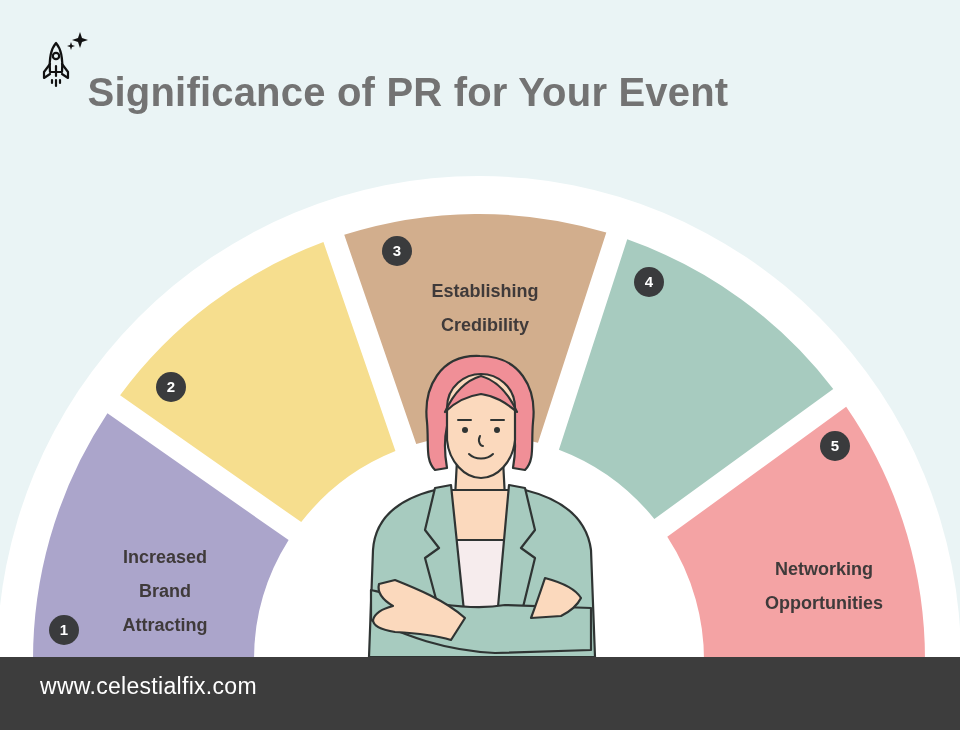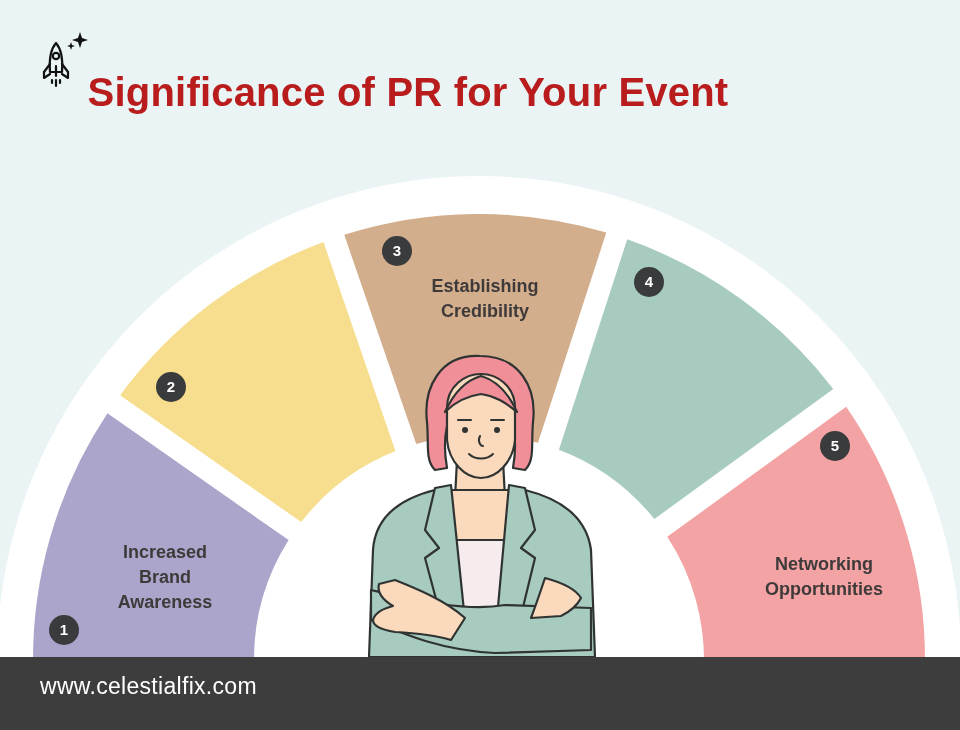--- a/index.html
+++ b/index.html
@@ -6,34 +6,34 @@
     body {
       width: 960px; height: 730px; overflow: hidden;
       background: #eaf4f5;
       position: relative;
       font-family: "Liberation Sans", "DejaVu Sans", sans-serif;
     }
     #stage { position: absolute; left: 0; top: 0; width: 960px; height: 730px; }
     .title {
       position: absolute; left: 0; top: 70px; width: 816px;
       text-align: center; font-size: 40px; font-weight: 700;
-      color: #b91c1c; letter-spacing: 0.2px;
+      color: #737373; letter-spacing: 0.2px;
     }
     .logo { position: absolute; left: 38px; top: 30px; width: 56px; height: 64px; }
     .footer {
       position: absolute; left: 0; top: 657px; width: 960px; height: 73px;
       background: #3d3d3d;
     }
     .footer-text {
       position: absolute; left: 0; top: 16px; width: 960px;
       text-align: left; color: #ffffff; font-size: 23px; letter-spacing: 0.3px; padding-left: 40px;
     }
     .seg-label {
       position: absolute; text-align: center; font-weight: 700;
-      font-size: 18px; line-height: 25px; color: #3f3a3a;
+      font-size: 18px; line-height: 34px; color: #3f3a3a;
       white-space: pre-line;
     }
     .badge {
       position: absolute; width: 30px; height: 30px; border-radius: 50%;
       background: #3a3b3d; color: #fff; font-weight: 700; font-size: 15px;
       line-height: 30px; text-align: center;
     }
   </style>
 </head>
 <body>
@@ -101,21 +101,21 @@
     <g fill="none" stroke="#2f3433" stroke-width="2" stroke-linecap="round">
       <path d="M103 70 L116 70"></path>
       <path d="M136 70 L149 70"></path>
       <path d="M125 86 C122 92 126 96 128 96"></path>
       <path d="M114 104 C120 110 132 110 138 104"></path>
     </g>
   </svg>
 
   <div class="seg-label" style="left:100px;top:540px;width:130px;">Increased
 Brand
-Awareness</div>
+Attracting</div>
   <div class="badge" style="left:49px;top:615px;">1</div>
 
   <div class="badge" style="left:156px;top:372px;">2</div>
 
   <div class="seg-label" style="left:410px;top:274px;width:150px;">Establishing
 Credibility</div>
   <div class="badge" style="left:382px;top:236px;">3</div>
 
   <div class="badge" style="left:634px;top:267px;">4</div>
 

